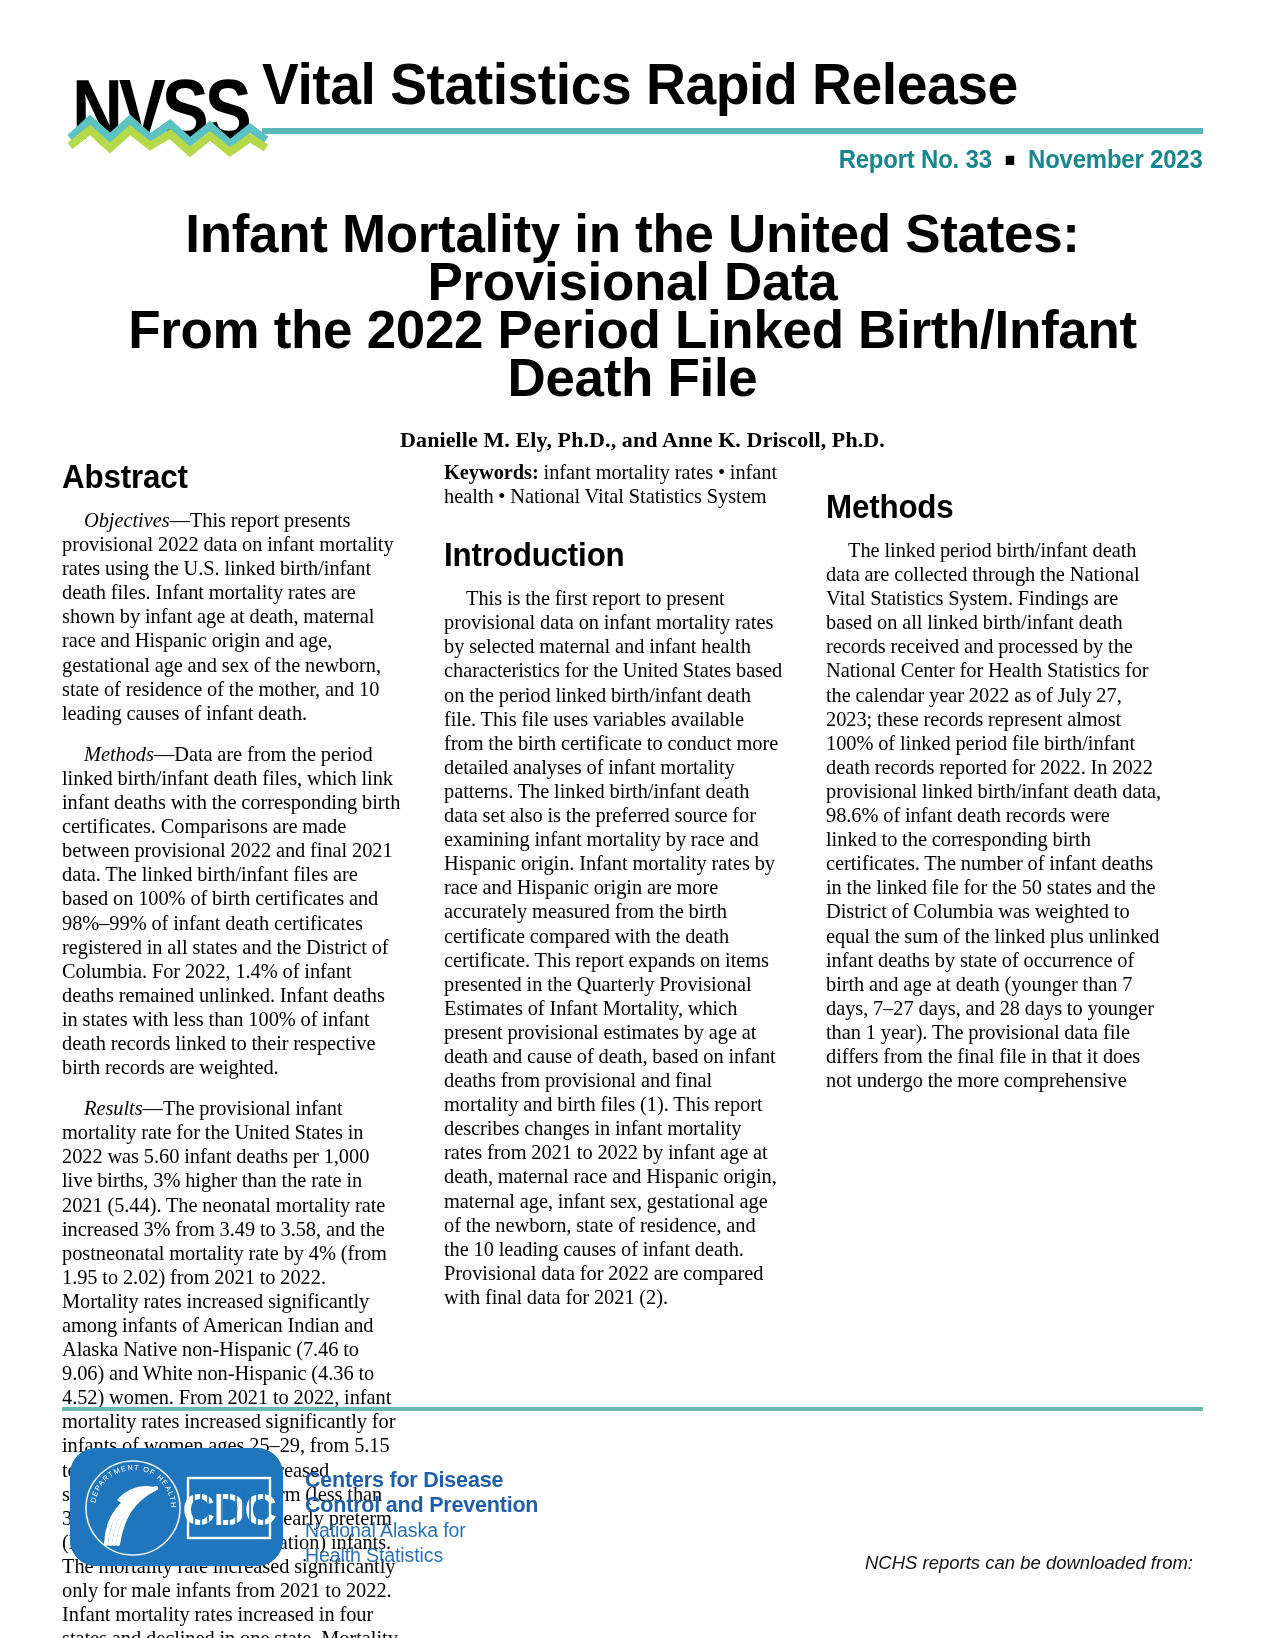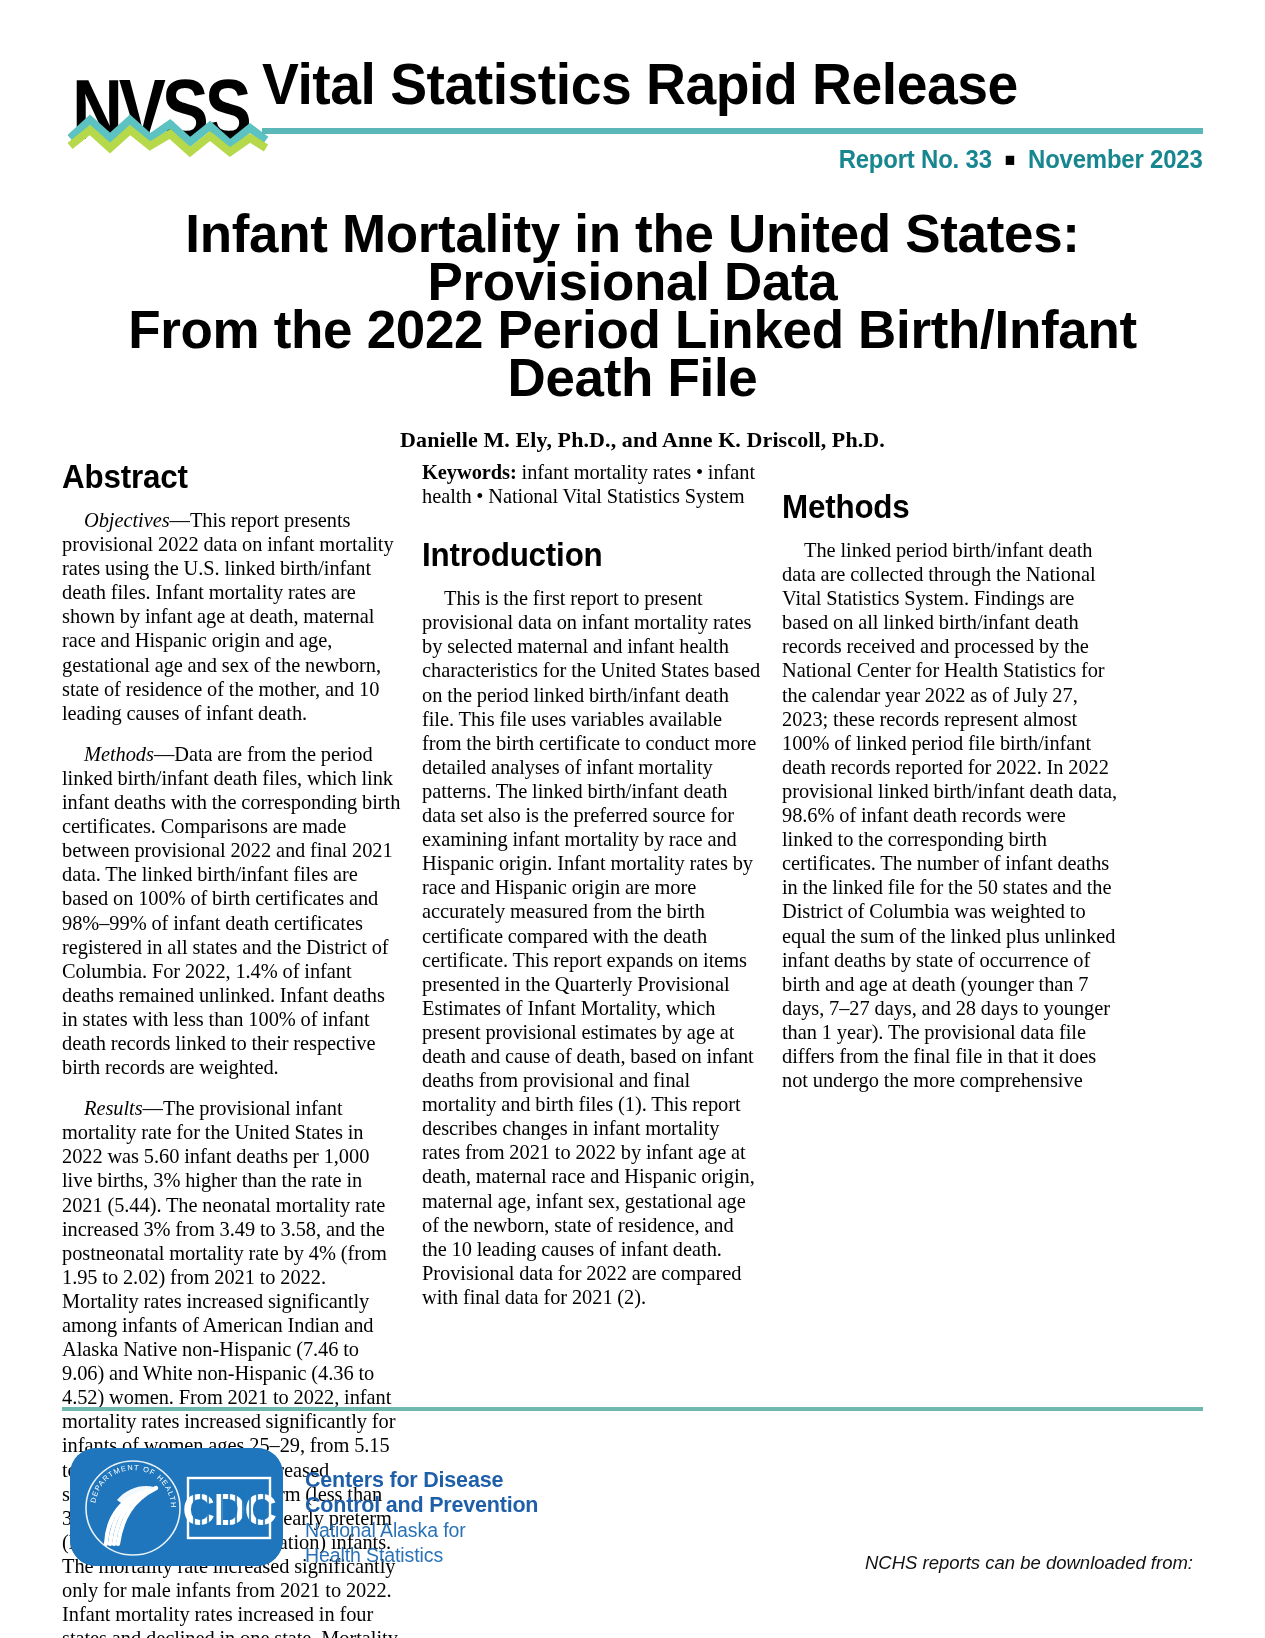--- a/index.html
+++ b/index.html
@@ -124,27 +124,27 @@
   }
 
   
   .columns {
     position: absolute;
     top: 408px;
     left: 62px;
     right: 62px;
     height: 930px;
     display: flex;
-    gap: 4px;
+    gap: 12px;
   }
   .col {
     width: 339px;
     box-sizing: border-box;
   }
-  .col + .col { margin-left: 17px; }
+  .col + .col { margin-left: 31px; }
 
   h2.section {
     font-family: "Liberation Sans Narrow", "Liberation Sans", sans-serif;
     font-weight: bold;
     font-size: 33px;
     line-height: 34px;
     margin: 0 0 14px 0;
     letter-spacing: -0.2px;
     transform: scaleX(0.95);
     transform-origin: left top;

